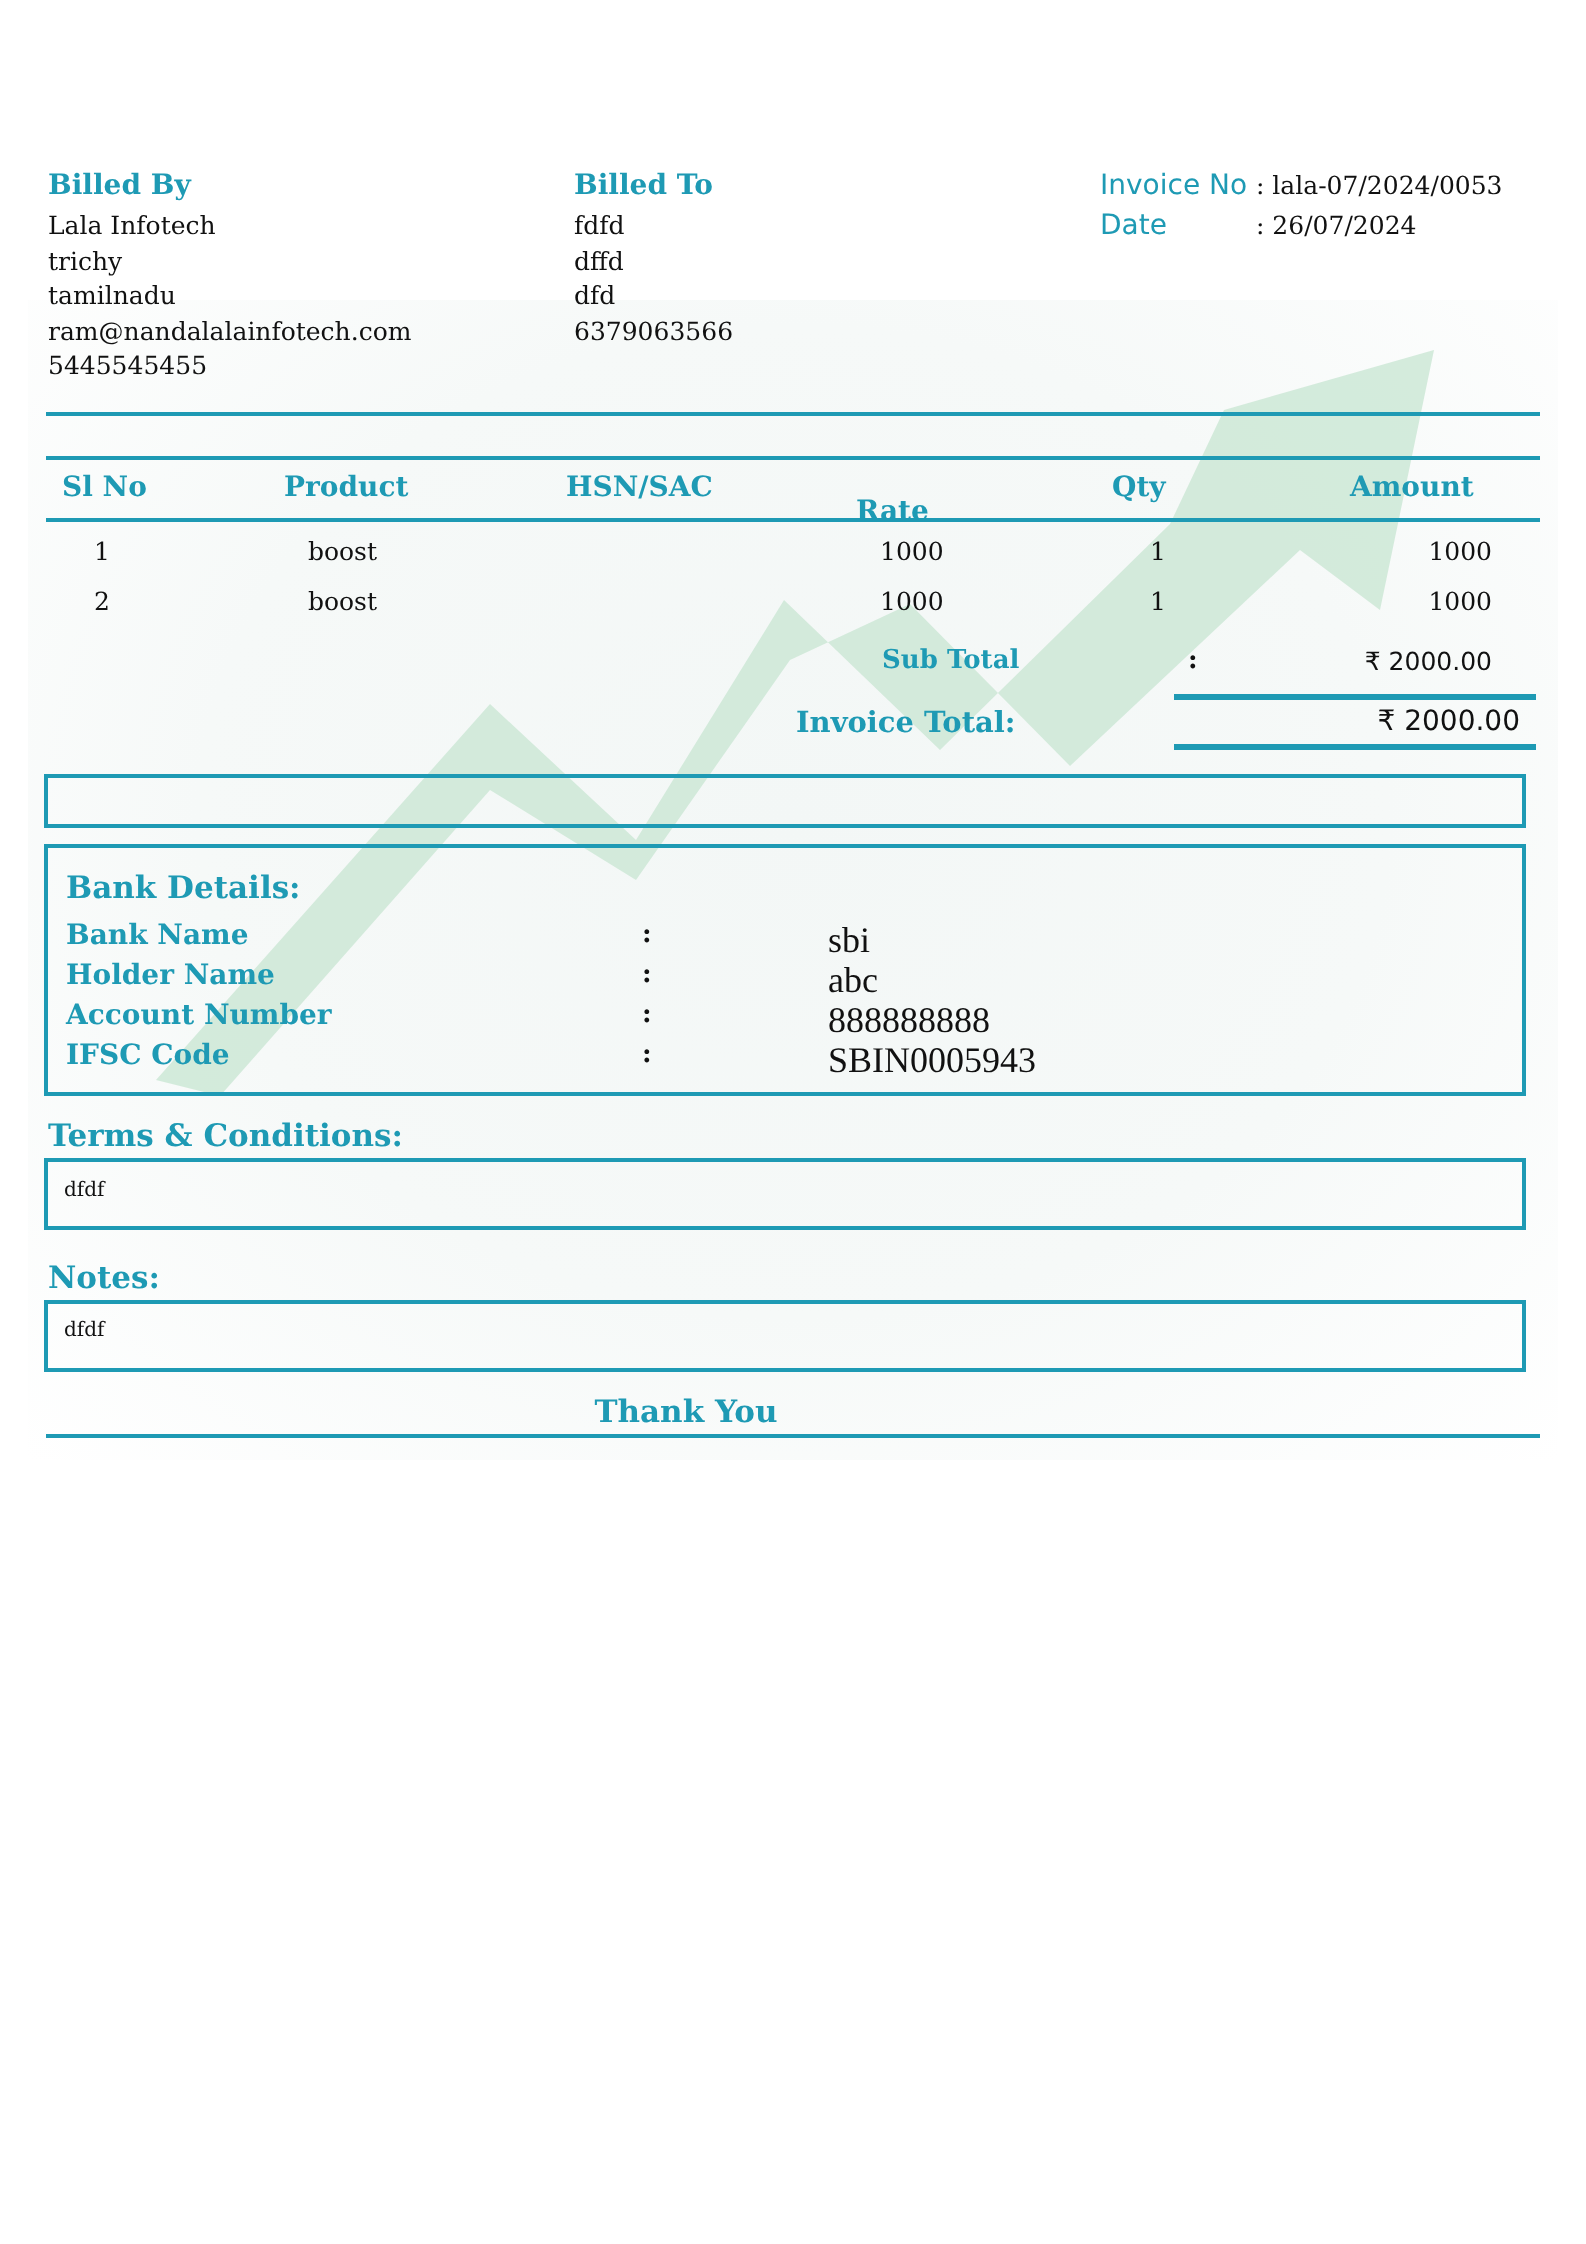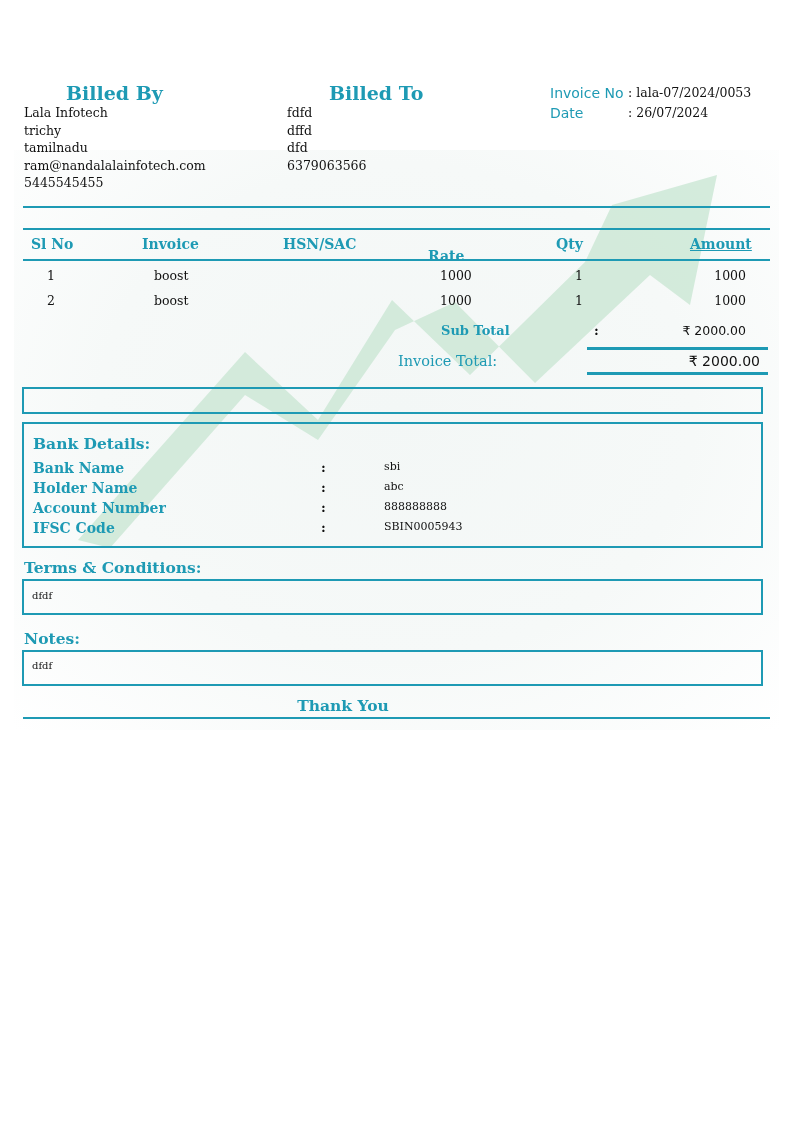--- a/index.html
+++ b/index.html
@@ -12,40 +12,40 @@
       background: radial-gradient(ellipse at 50% 45%, #f3f7f6 0%, #f6f9f8 55%, rgba(255,255,255,0) 100%);
       z-index: 0;
     }
     .watermark { position: absolute; left: 0; top: 0; width: 793px; height: 1122px; z-index: 1; pointer-events: none; }
     .content { position: absolute; left: 0; top: 0; width: 793px; height: 1122px; z-index: 2; }
     .title {
       position: absolute; left: 0; top: 26px; width: 710px; text-align: center;
       font-family: "DejaVu Serif", serif; font-size: 26px; color: #1e9ab4; font-weight: normal;
     }
     .col { position: absolute; top: 85px; font-size: 12.5px; line-height: 17.6px; }
-    .col .h { font-weight: bold; font-size: 19px; color: #1e9ab4; line-height: 17px; margin-bottom: 2px; margin-left: 42px; }
+    .col .h { font-weight: bold; font-size: 14px; color: #1e9ab4; line-height: 17px; margin-bottom: 2px; }
     .inv { position: absolute; left: 550px; top: 85px; font-size: 12.5px; }
     .inv .row { display: flex; height: 20px; align-items: flex-start; }
     .inv .lbl { color: #1e9ab4; font-size: 14px; width: 78px; font-family: "DejaVu Sans", sans-serif; }
     .inv .val { font-size: 12.5px; }
     .hr { position: absolute; left: 23px; width: 747px; height: 2px; background: #1e9ab4; }
     .th { position: absolute; top: 236px; font-weight: bold; font-size: 14px; color: #1e9ab4; }
     .td { position: absolute; font-size: 12.5px; }
     .sub-lbl { position: absolute; left: 441px; top: 323px; font-weight: bold; font-size: 13px; color: #1e9ab4; }
     .sub-colon { position: absolute; left: 594px; top: 323px; font-size: 13px; font-weight: bold; }
     .sub-val { position: absolute; right: 47px; top: 323px; font-size: 12.5px; font-family: "DejaVu Sans", sans-serif; }
     .tot-line { position: absolute; left: 587px; width: 181px; height: 3px; background: #1e9ab4; }
-    .tot-lbl { position: absolute; left: 398px; top: 353px; font-weight: normal; font-size: 14.5px; color: #1e9ab4; }
+    .tot-lbl { position: absolute; left: 398px; top: 353px; font-weight: bold; font-size: 14.5px; color: #1e9ab4; }
     .tot-val { position: absolute; right: 33px; top: 353px; font-size: 14px; font-family: "DejaVu Sans", sans-serif; }
     .box { position: absolute; left: 22px; width: 737px; border: 2px solid #1e9ab4; }
     .bank-h { position: absolute; left: 33px; top: 434px; font-weight: bold; font-size: 15.5px; color: #1e9ab4; }
     .bank-row { position: absolute; left: 33px; height: 20px; width: 700px; font-size: 13px; }
     .bank-row .k { position: absolute; left: 0; font-weight: bold; color: #1e9ab4; font-size: 14px; }
     .bank-row .c { position: absolute; left: 288px; font-weight: bold; }
-    .bank-row .v { position: absolute; left: 351px; font-size: 11px; }
+    .bank-row .v { position: absolute; left: 381px; font-size: 18px; font-family: Liberation Serif, serif; }
     .sec-h { position: absolute; left: 24px; font-weight: bold; font-size: 15.5px; color: #1e9ab4; }
     .box-text { position: absolute; left: 32px; font-size: 10px; }
     .thanks { position: absolute; left: 0; top: 696px; width: 686px; text-align: center; font-weight: bold; font-size: 15.5px; color: #1e9ab4; }
   </style>
 </head>
 <body>
 
 <div class="bgwash"></div>
 
 <svg class="watermark" viewBox="0 0 793 1122">
@@ -80,25 +80,25 @@
     <div class="row">
       <span class="lbl">Date</span>
       <span class="val">: 26/07/2024</span>
     </div>
   </div>
 
   <div class="hr" style="top:206px;"></div>
   <div class="hr" style="top:228px;"></div>
 
   <div class="th" style="left:31px;">Sl No</div>
-  <div class="th" style="left:142px;">Invoice</div>
+  <div class="th" style="left:142px;">Product</div>
   <div class="th" style="left:283px;">HSN/SAC</div>
   <div class="th" style="left:428px;margin-top:12px;">Rate</div>
   <div class="th" style="left:556px;">Qty</div>
-  <div class="th" style="left:690px;text-decoration:underline;">Amount</div>
+  <div class="th" style="left:675px;">Amount</div>
 
   <div class="hr" style="top:259px;"></div>
 
   <div>
     <div class="td" style="left:47px; top:268px;">1</div>
     <div class="td" style="left:154px; top:268px;">boost</div>
     <div class="td" style="left:318px; top:268px;"></div>
     <div class="td" style="left:440px; top:268px;">1000</div>
     <div class="td" style="left:575px; top:268px;">1</div>
     <div class="td" style="right:47px; top:268px;">1000</div>

